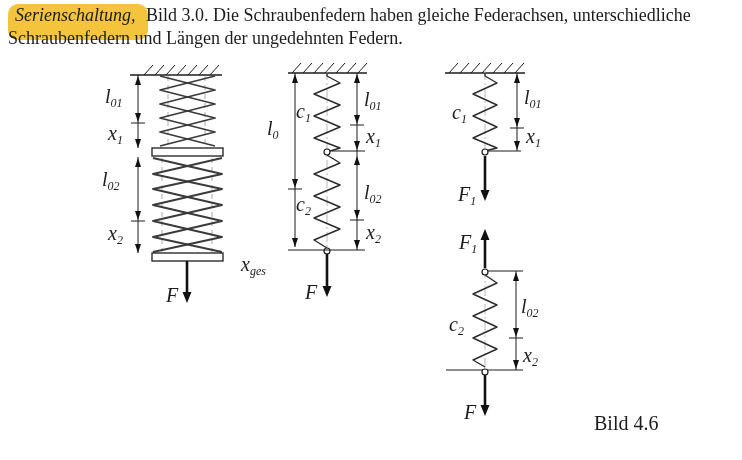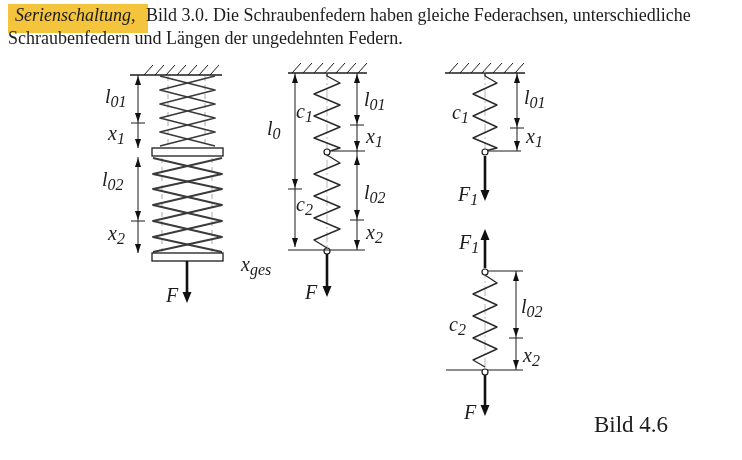--- a/index.html
+++ b/index.html
@@ -5,31 +5,31 @@
   html,body { margin:0; padding:0; background:#ffffff; }
   .page {
     position:relative; width:742px; height:460px; background:#ffffff;
     font-family:"Liberation Serif", serif; color:#1c1c1c; overflow:hidden;
   }
   .intro {
     position:absolute; left:8px; top:4px; width:726px;
     font-size:18px; line-height:23px; color:#1c1c1c;
   }
   .hl {
-    background:#F4C43C; border-radius:0; padding:1px 13px 8px 7px;
+    background:#F4C43C; border-radius:10px; padding:1px 13px 15px 7px;
     margin-right:-7px; font-style:italic;
   }
   .canvas { position:absolute; left:0; top:0; }
   .lbl {
     position:absolute; font-style:italic; font-size:20px; line-height:22px;
     color:#1c1c1c; white-space:nowrap;
   }
-  .lbl sub { font-size:16px; font-style:italic; line-height:0; vertical-align:-4px; }
+  .lbl sub { font-size:12px; font-style:italic; line-height:0; vertical-align:-4px; }
   .caption {
-    position:absolute; left:594px; top:412px; font-size:23px;
+    position:absolute; left:594px; top:412px; font-size:20px;
     font-style:normal; color:#1c1c1c;
   }
   svg .thin  { stroke:#1c1c1c; stroke-width:1;   fill:none; }
   svg .mid   { stroke:#1c1c1c; stroke-width:1.3; fill:none; }
   svg .coil  { stroke:#3a3a3a; stroke-width:1.8; fill:none; stroke-linejoin:round; }
   svg .zig   { stroke:#2a2a2a; stroke-width:1.4; fill:none; stroke-linejoin:round; }
   svg .force { stroke:#111111; stroke-width:2.6; fill:none; }
   svg .head  { fill:#111111; stroke:none; }
   svg .dash  { stroke:#aaaaaa; stroke-width:1; fill:none; stroke-dasharray:5 4; }
   svg .cline { stroke:#b0b0b0; stroke-width:0.9; fill:none; stroke-dasharray:10 3 2 3; }

